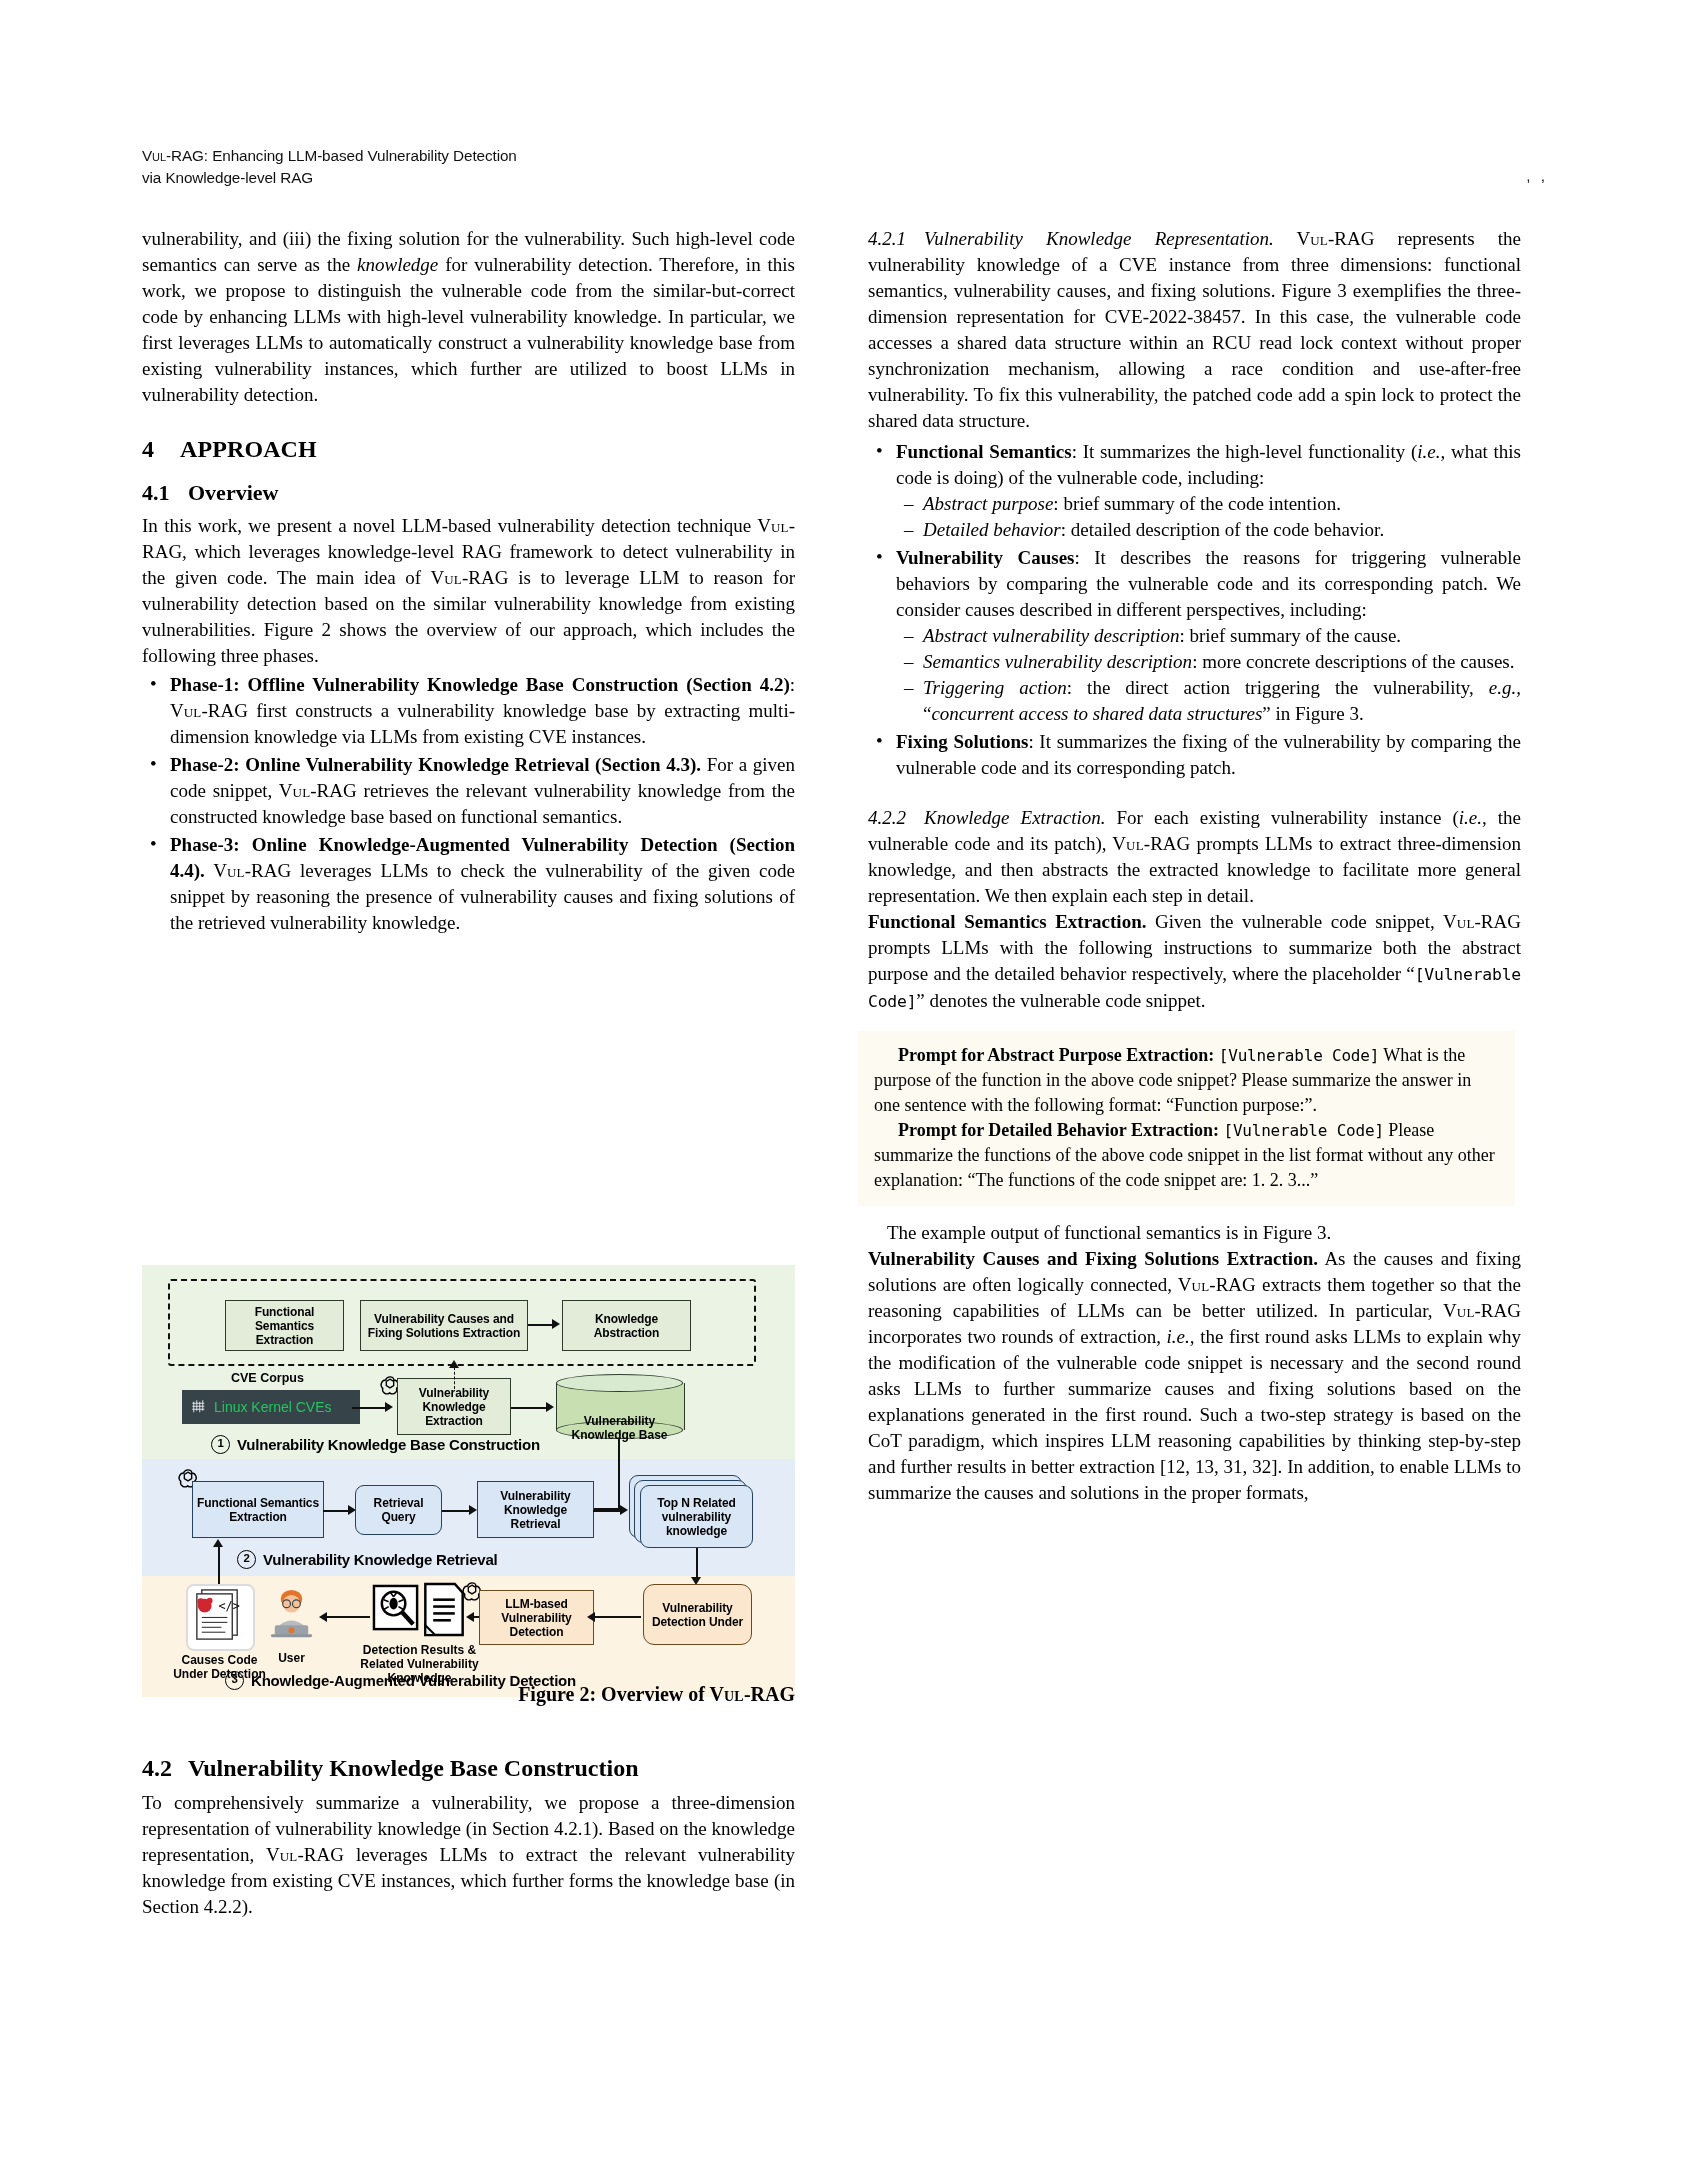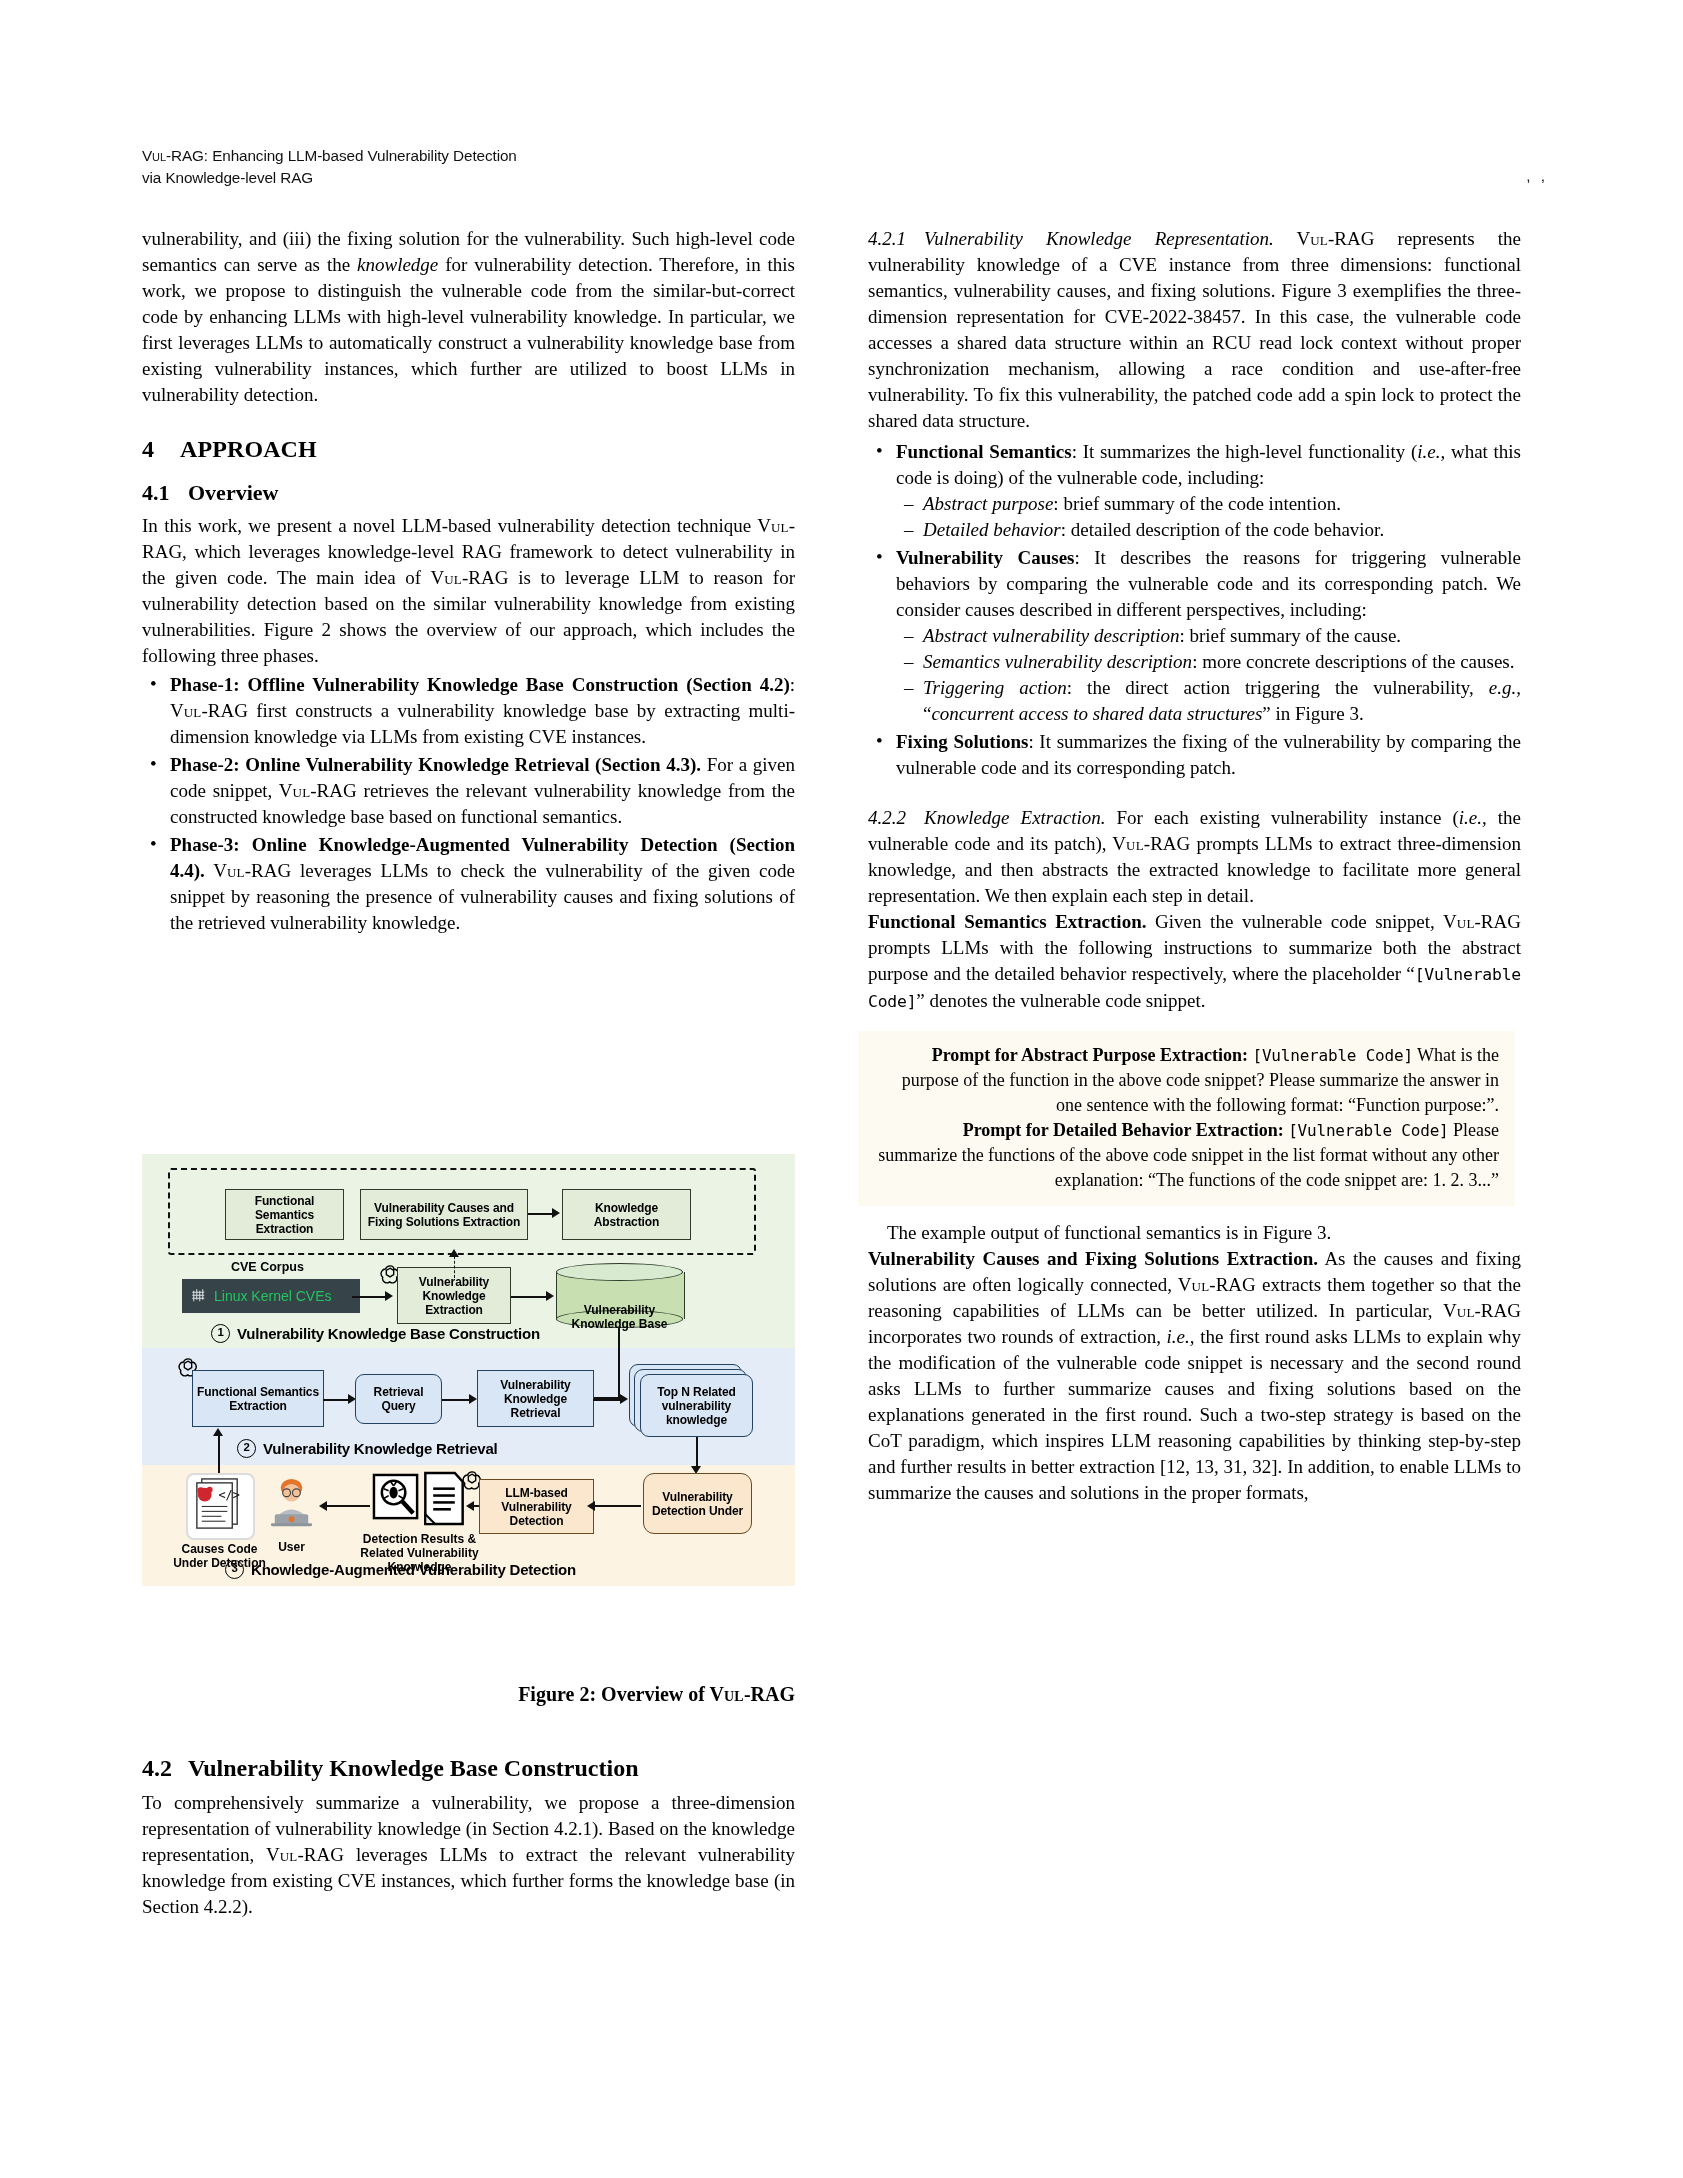--- a/index.html
+++ b/index.html
@@ -122,30 +122,30 @@
 
   
   .promptbox {
     background: #fdfaf1;
     padding: 12px 16px 13px 16px;
     margin: 16px 0 14px -10px;
     width: 657px;
     box-sizing: border-box;
     font-size: 18px;
     line-height: 25px;
-    text-align: right;
+    text-align: left;
   }
   .promptbox p { text-indent: 24px; }
   .promptbox .mono { font-size: 16px; }
 
   
   .figure {
     position: absolute;
     left: 142px;
-    top: 1154px;
+    top: 1265px;
     width: 706px;
   }
   .fig-canvas {
     position: relative;
     width: 653px;
     height: 432px;
     font-family: "Liberation Sans", sans-serif;
   }
   .band {
     position: absolute;

